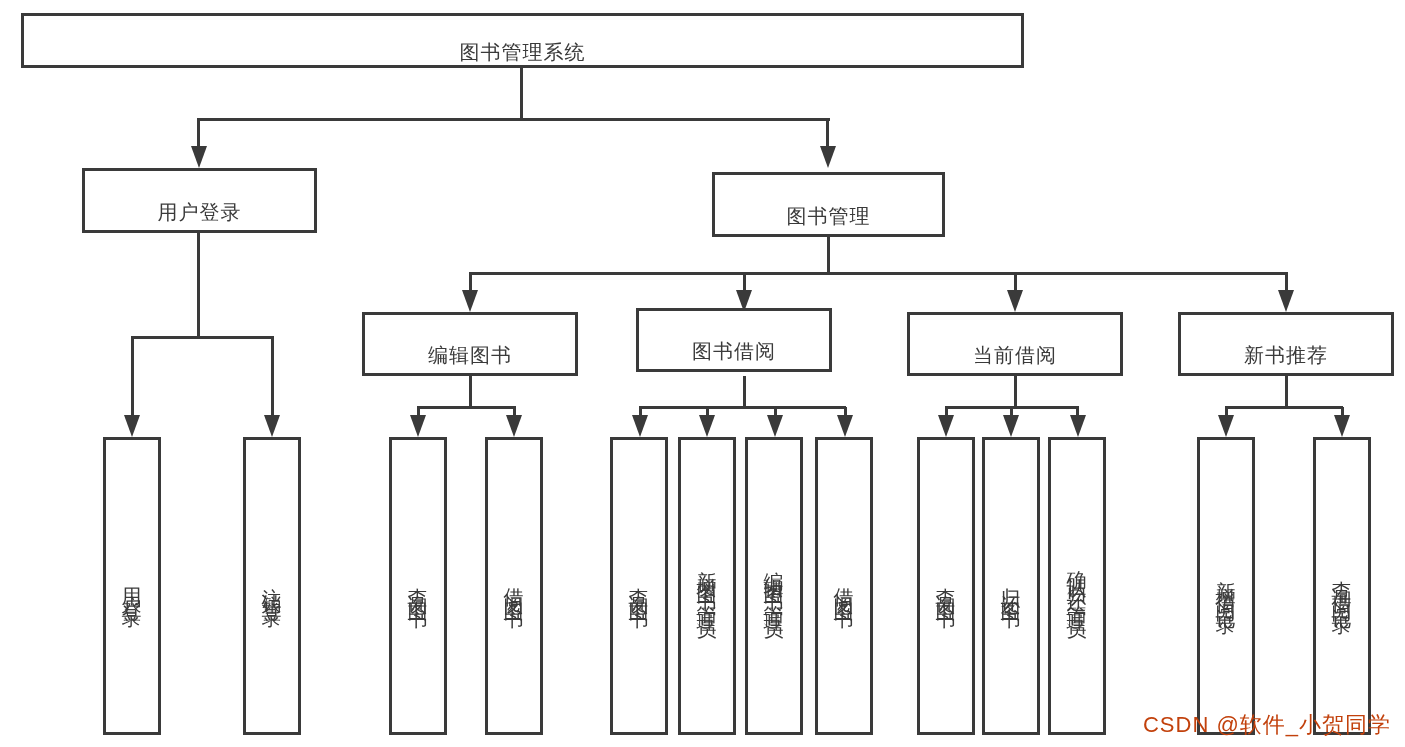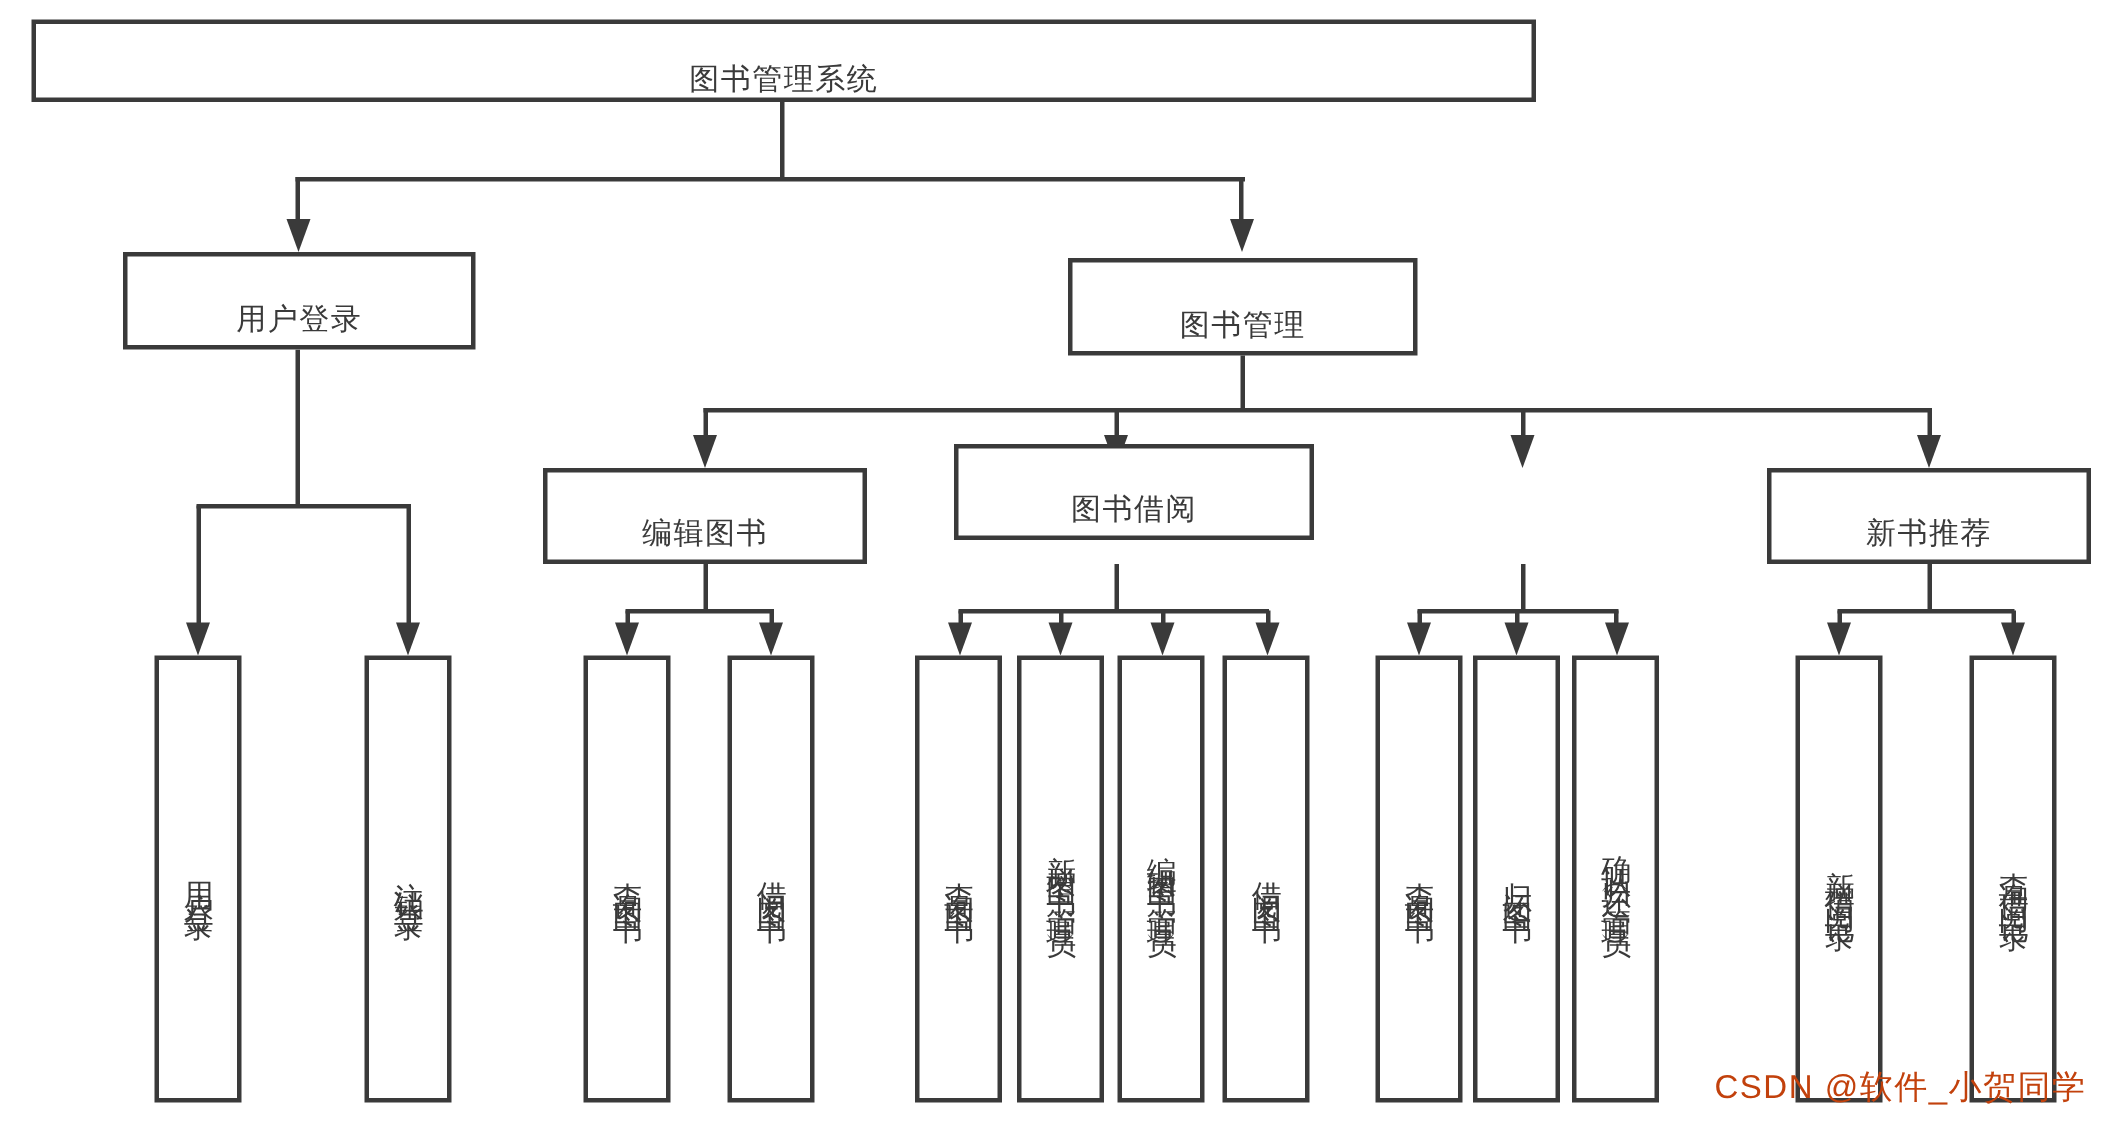--- a/index.html
+++ b/index.html
@@ -126,22 +126,25 @@
   <div class="box hbox" style="left:82px;top:168px;width:235px;height:65px;">
     <span>用户登录</span>
   </div>
   <div class="box hbox" style="left:712px;top:172px;width:233px;height:65px;">
     <span>图书管理</span>
   </div>
 
   <div class="box hbox" style="left:362px;top:312px;width:216px;height:64px;">
     <span>编辑图书</span>
   </div>
-  <div class="box hbox" style="left:636px;top:296px;width:240px;height:64px;">
+  <div class="box hbox" style="left:636px;top:308px;width:196px;height:64px;">
     <span>图书借阅</span>
+  </div>
+  <div class="box hbox" style="left:907px;top:312px;width:216px;height:64px;">
+    <span>当前借阅</span>
   </div>
   <div class="box hbox" style="left:1178px;top:312px;width:216px;height:64px;">
     <span>新书推荐</span>
   </div>
 
   <div class="box vbox" style="left:103px;top:437px;width:58px;height:298px;">
     <span>用户登录</span>
   </div>
   <div class="box vbox" style="left:243px;top:437px;width:58px;height:298px;">
     <span>注销登录</span>

